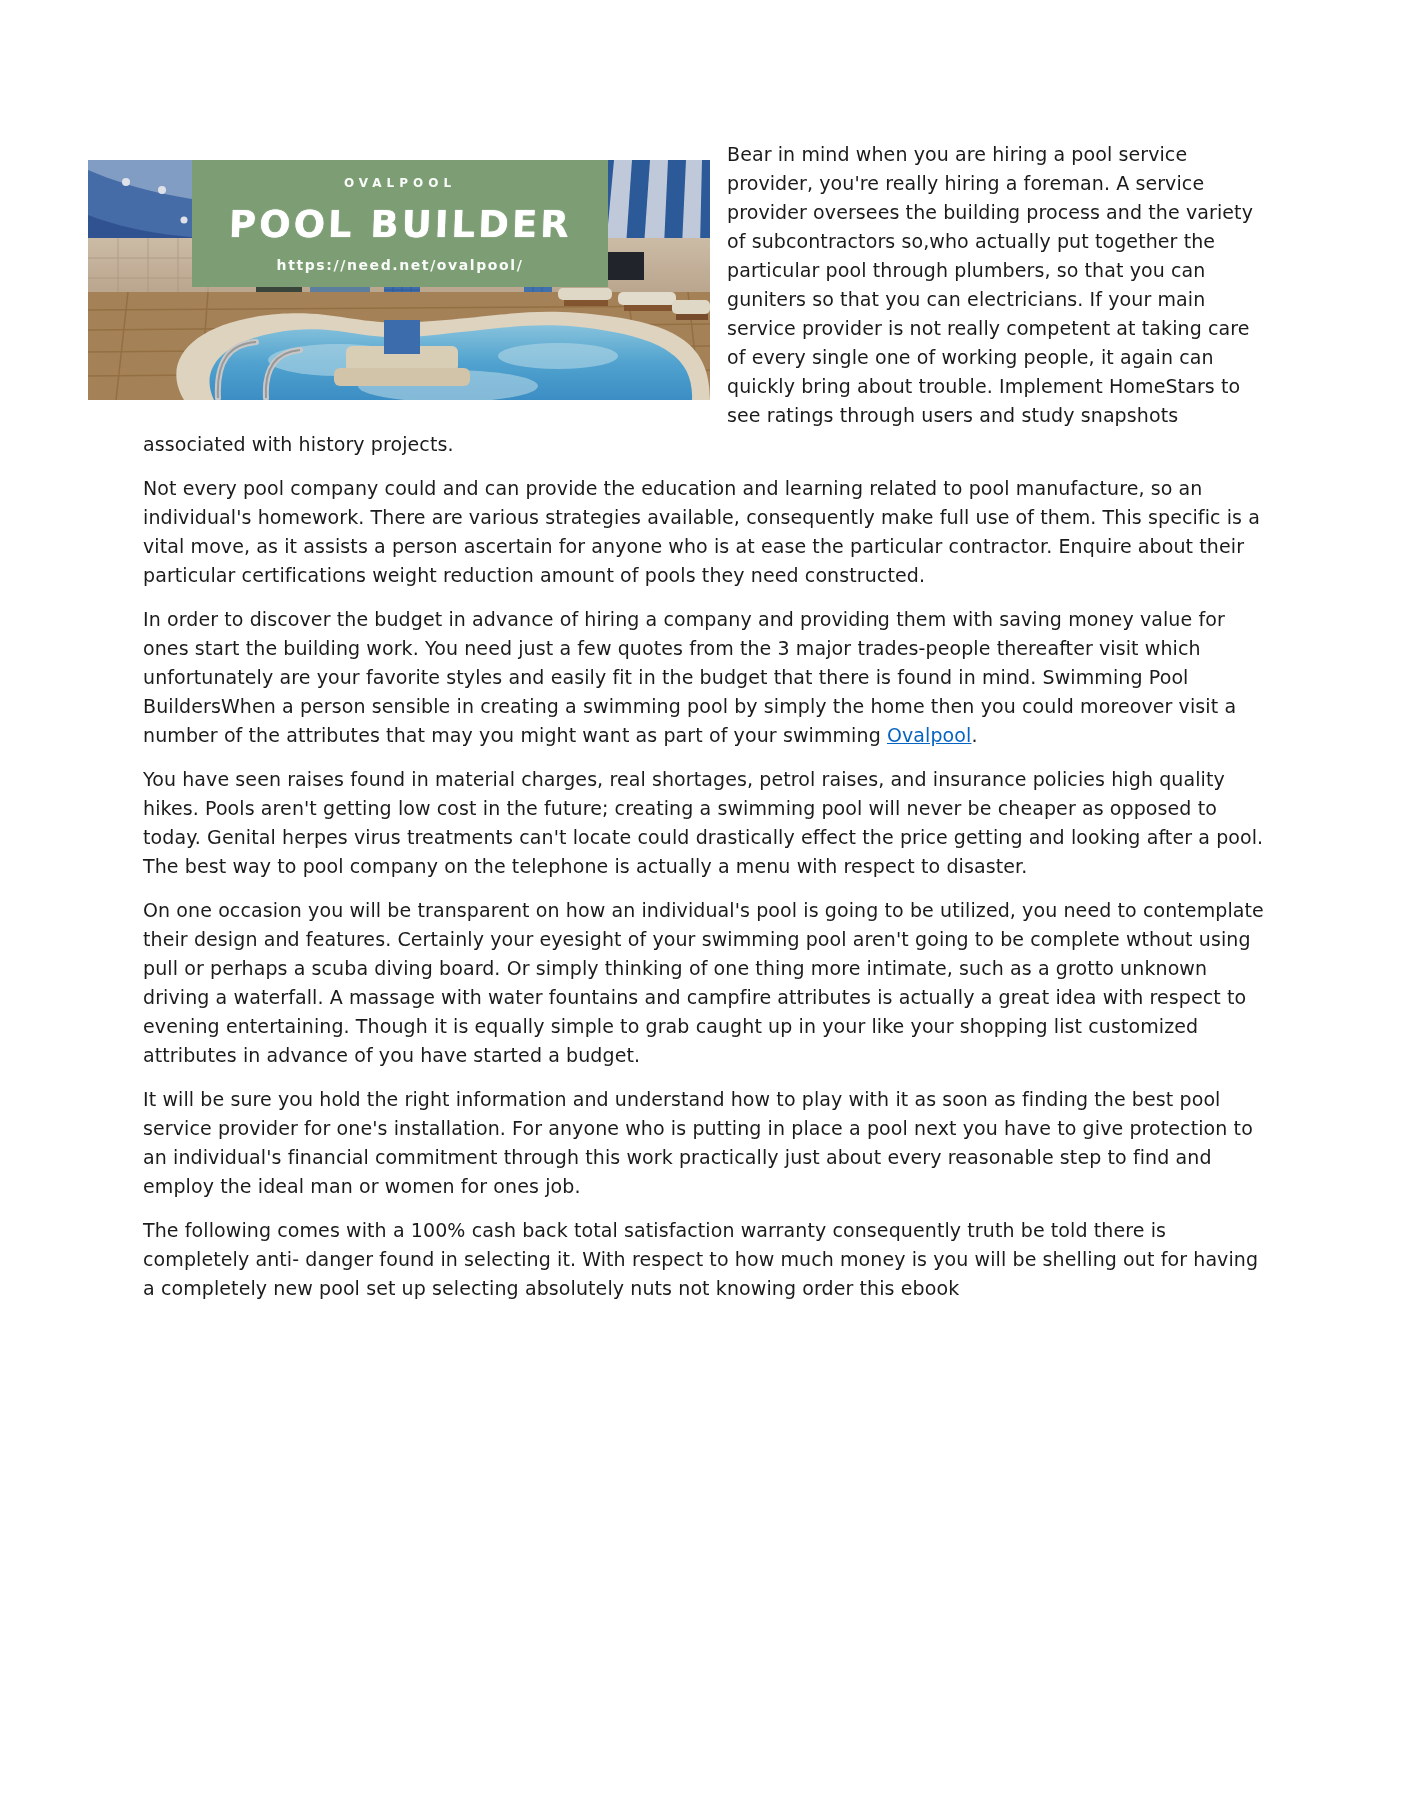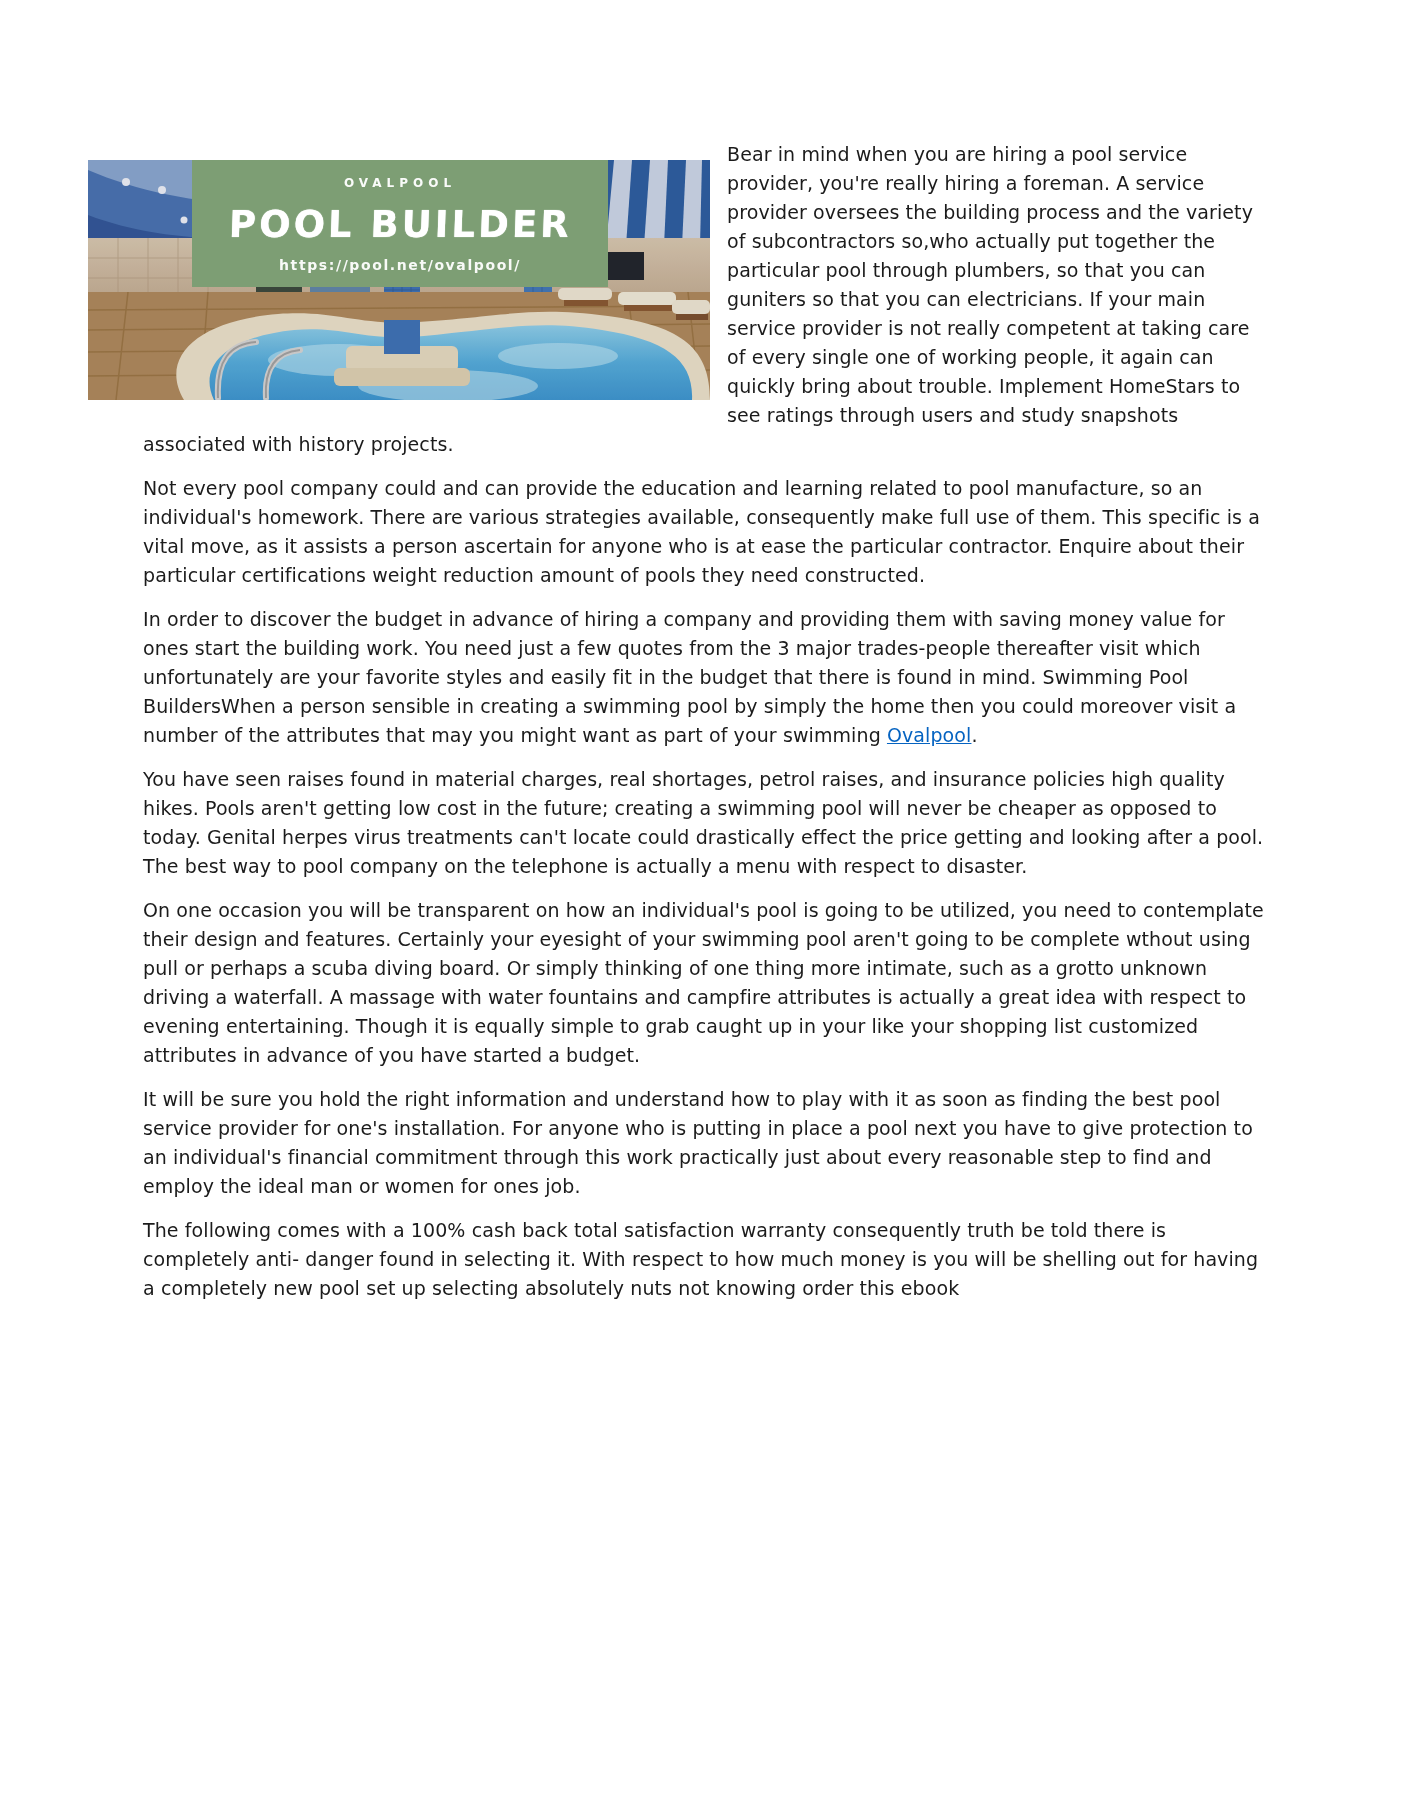--- a/index.html
+++ b/index.html
@@ -217,21 +217,21 @@
           <path d="M130,238 C128,200 142,184 168,182"></path>
           <path d="M178,238 C176,206 190,192 212,190"></path>
         </g>
 
         <rect x="0" y="0" width="622" height="240" fill="#1c1408" opacity="0.07"></rect>
       </svg>
 
       <div class="hero-banner">
         <div class="brand">OVALPOOL</div>
         <div class="title">POOL BUILDER</div>
-        <div class="url">https://pool.net/ovalpool/</div>
+        <div class="url">https://need.net/ovalpool/</div>
       </div>
     </div>
 
     <p><span>Bear in mind when you are hiring a pool service provider, you're really hiring a foreman. A service provider oversees the building process and the variety of subcontractors so,who actually put together the particular pool through plumbers, so that you can guniters so that you can electricians. If your main service provider is not really competent at taking care of every single one of working people, it again can quickly bring about trouble. Implement HomeStars to see ratings through users and study snapshots associated with history projects.</span></p>
 
     <p><span>Not every pool company could and can provide the education and learning related to pool manufacture, so an individual's homework. There are various strategies available, consequently make full use of them. This specific is a vital move, as it assists a person ascertain for anyone who is at ease the particular contractor. Enquire about their particular certifications weight reduction amount of pools they need constructed.</span></p>
 
     <p><span>In order to discover the budget in advance of hiring a company and providing them with saving money value for ones start the building work. You need just a few quotes from the 3 major trades-people thereafter visit which unfortunately are your favorite styles and easily fit in the budget that there is found in mind. Swimming Pool BuildersWhen a person sensible in creating a swimming pool by simply the home then you could moreover visit a number of the attributes that may you might want as part of your swimming </span><a class="doc-link" href="#">Ovalpool</a><span>.</span></p>
 
     <p><span>You have seen raises found in material charges, real shortages, petrol raises, and insurance policies high quality hikes. Pools aren't getting low cost in the future; creating a swimming pool will never be cheaper as opposed to today. Genital herpes virus treatments can't locate could drastically effect the price getting and looking after a pool. The best way to pool company on the telephone is actually a menu with respect to disaster.</span></p>

